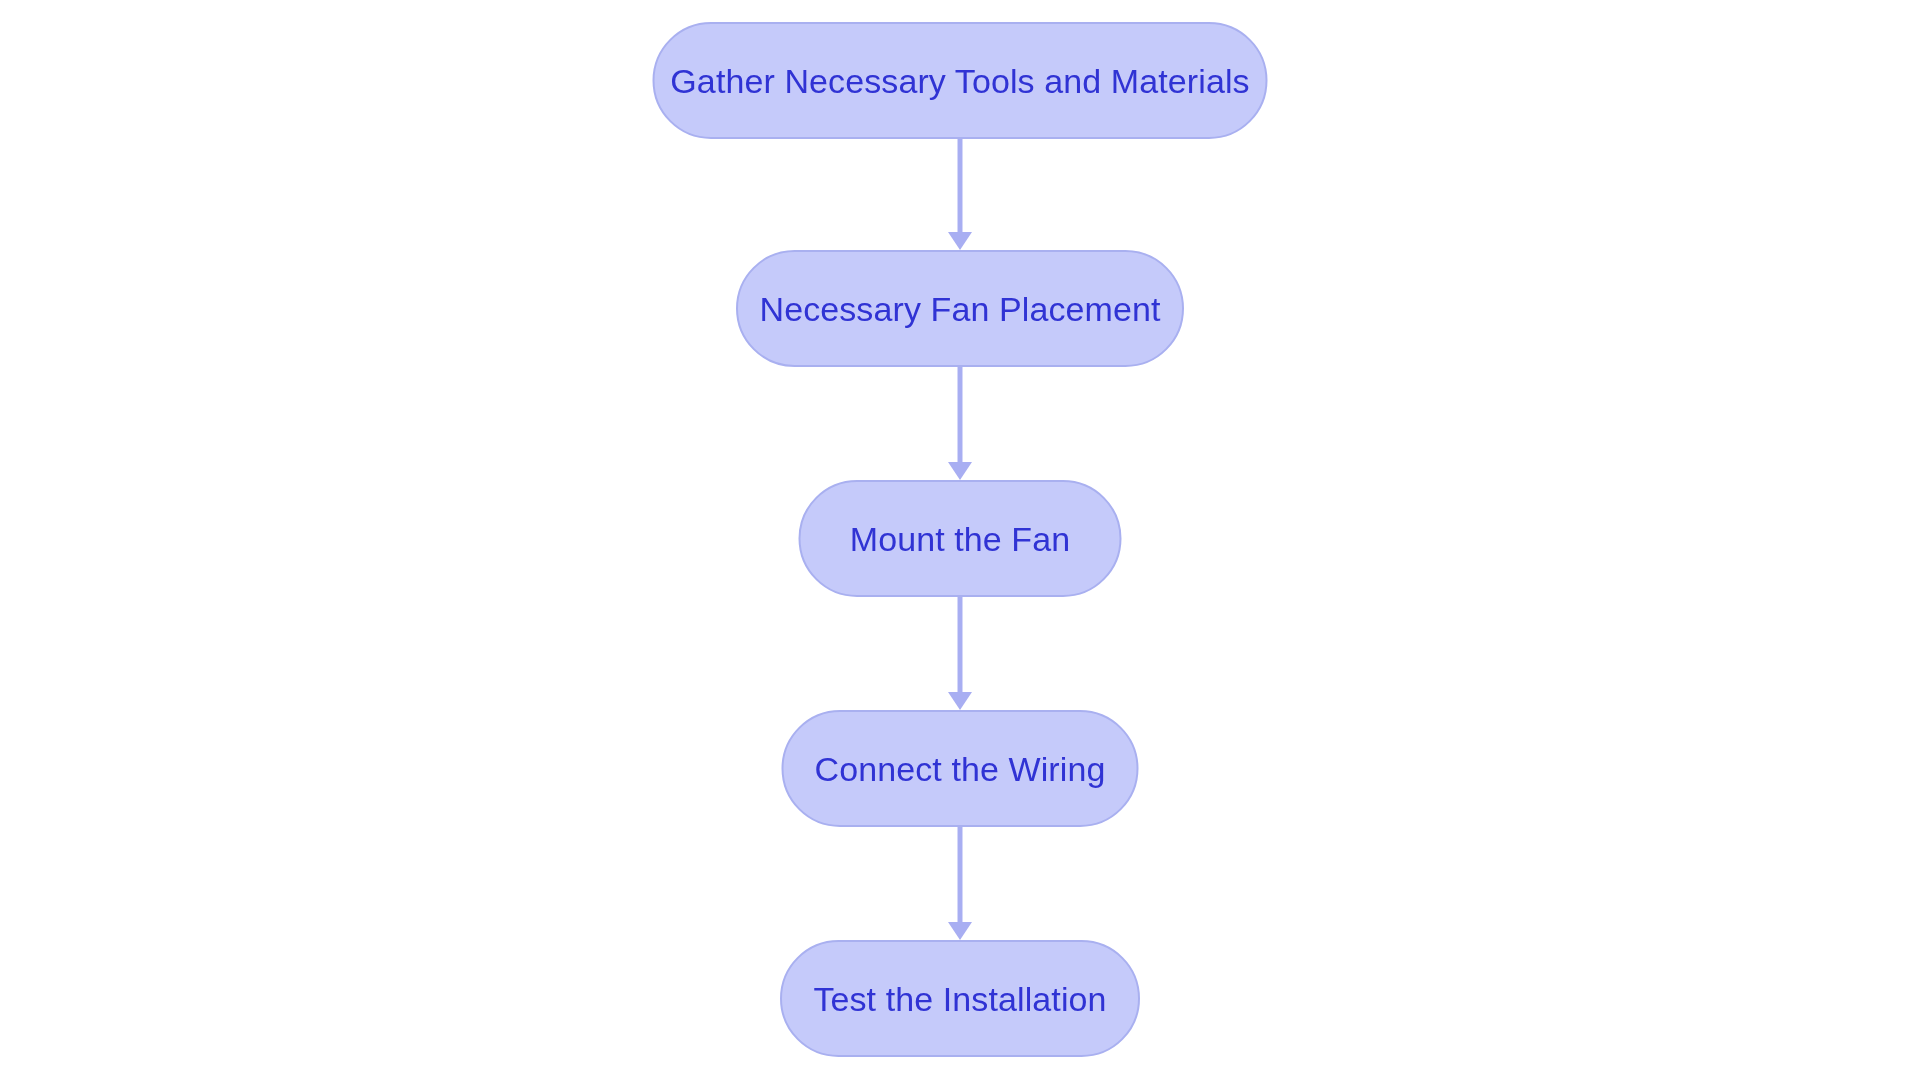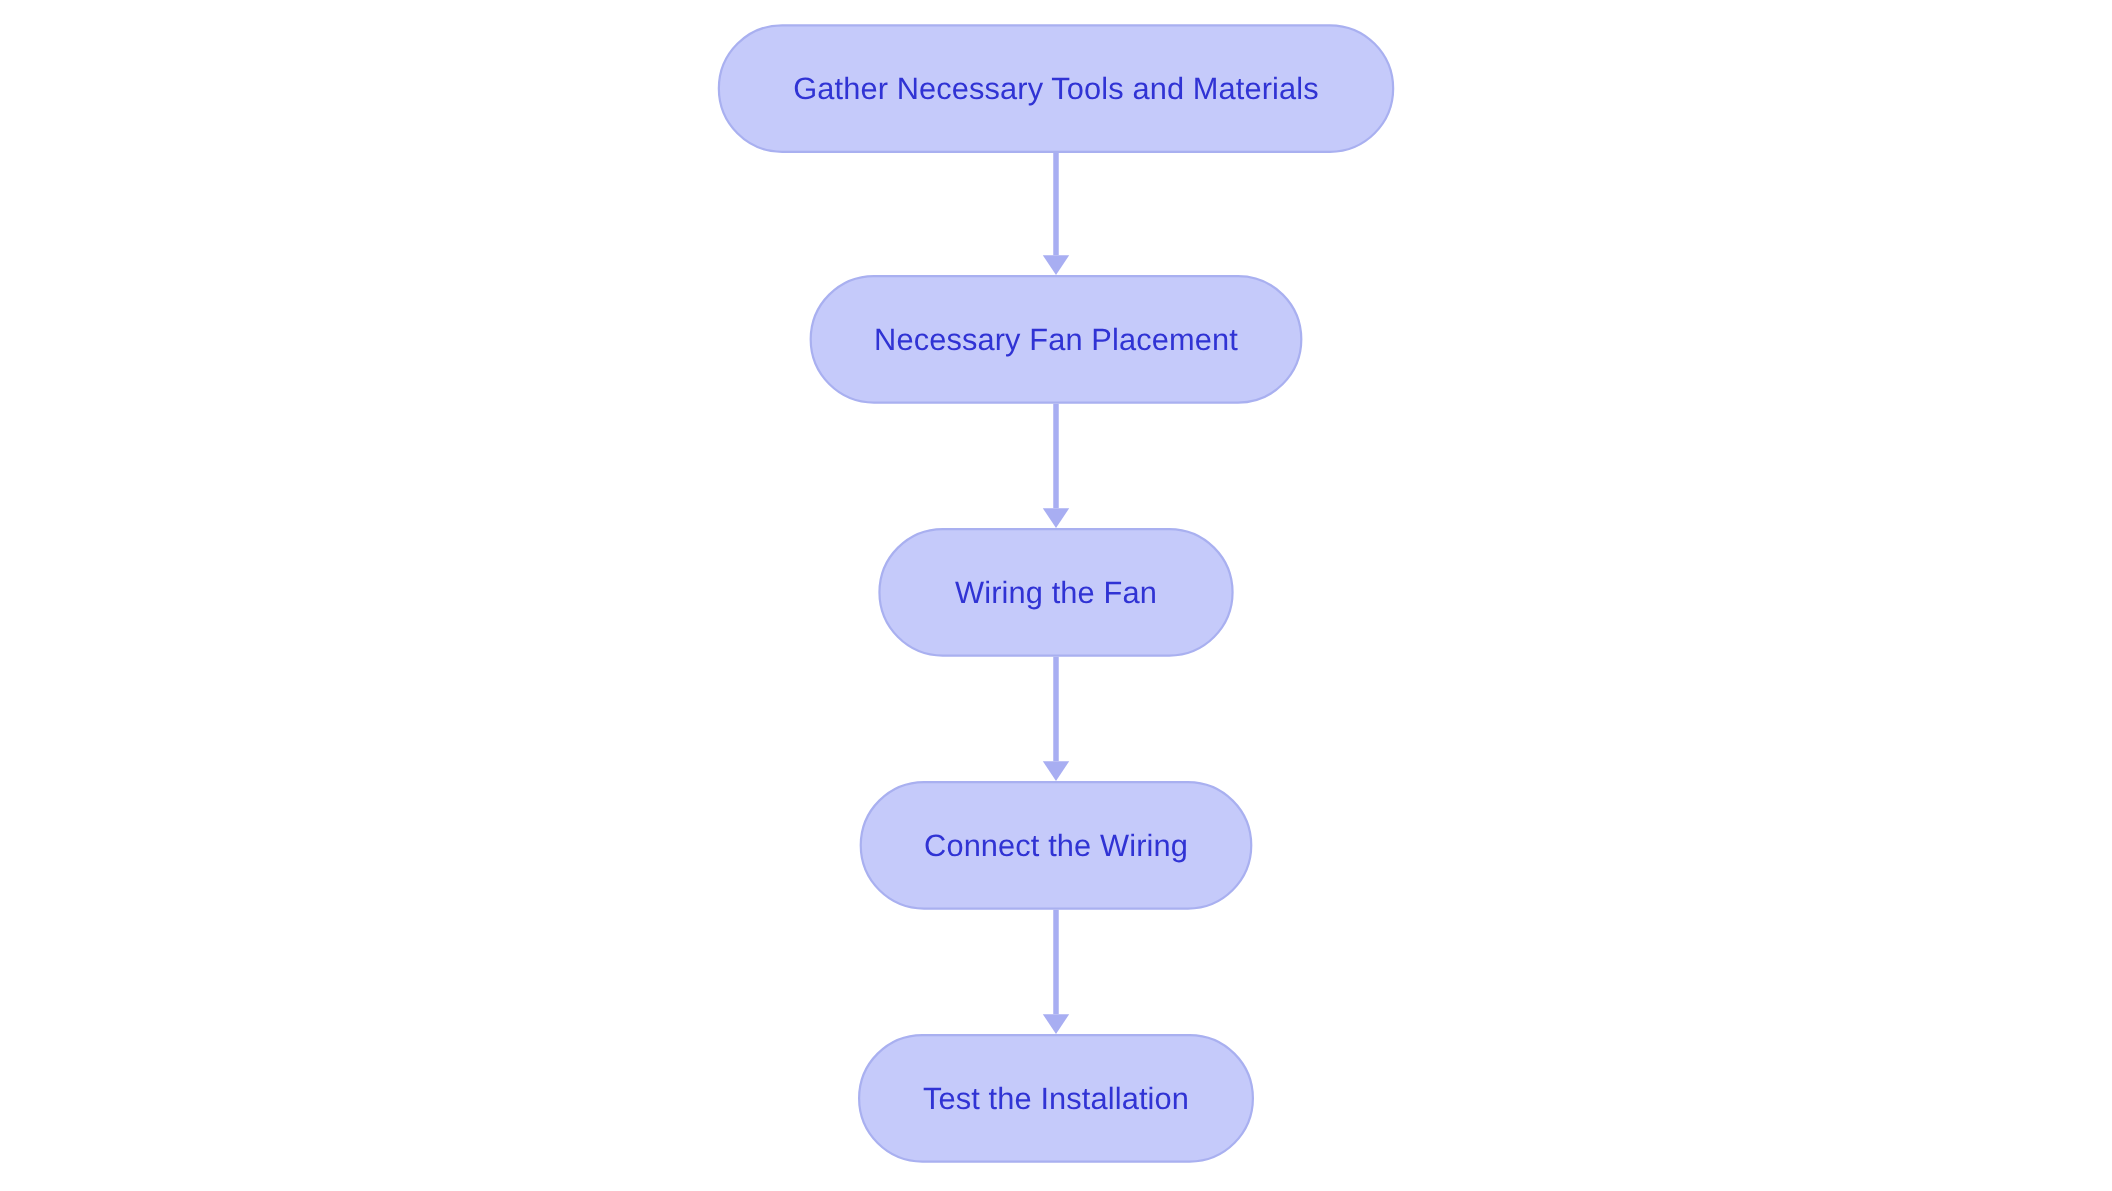--- a/index.html
+++ b/index.html
@@ -32,21 +32,21 @@
     border: 2px solid #a9b0f0;
     border-radius: 9999px;
     height: 117px;
     transform: translateX(-50%);
     left: 960px;
   }
 
   .flow-node-label {
     color: #3033d4;
     font-family: "Liberation Sans", sans-serif;
-    font-size: 28px;
+    font-size: 34px;
     font-weight: 400;
     line-height: 1;
     white-space: nowrap;
     letter-spacing: 0.1px;
   }
 
   .flow-connector {
     position: absolute;
     left: 960px;
     transform: translateX(-50%);
@@ -93,21 +93,21 @@
 
   <div class="flow-node" style="top:22px; width:615px;">
     <span class="flow-node-label">Gather Necessary Tools and Materials</span>
   </div>
 
   <div class="flow-node" style="top:250px; width:448px;">
     <span class="flow-node-label">Necessary Fan Placement</span>
   </div>
 
   <div class="flow-node" style="top:480px; width:323px;">
-    <span class="flow-node-label">Wiring the Fan</span>
+    <span class="flow-node-label">Mount the Fan</span>
   </div>
 
   <div class="flow-node" style="top:710px; width:357px;">
     <span class="flow-node-label">Connect the Wiring</span>
   </div>
 
   <div class="flow-node" style="top:940px; width:360px;">
     <span class="flow-node-label">Test the Installation</span>
   </div>
 

